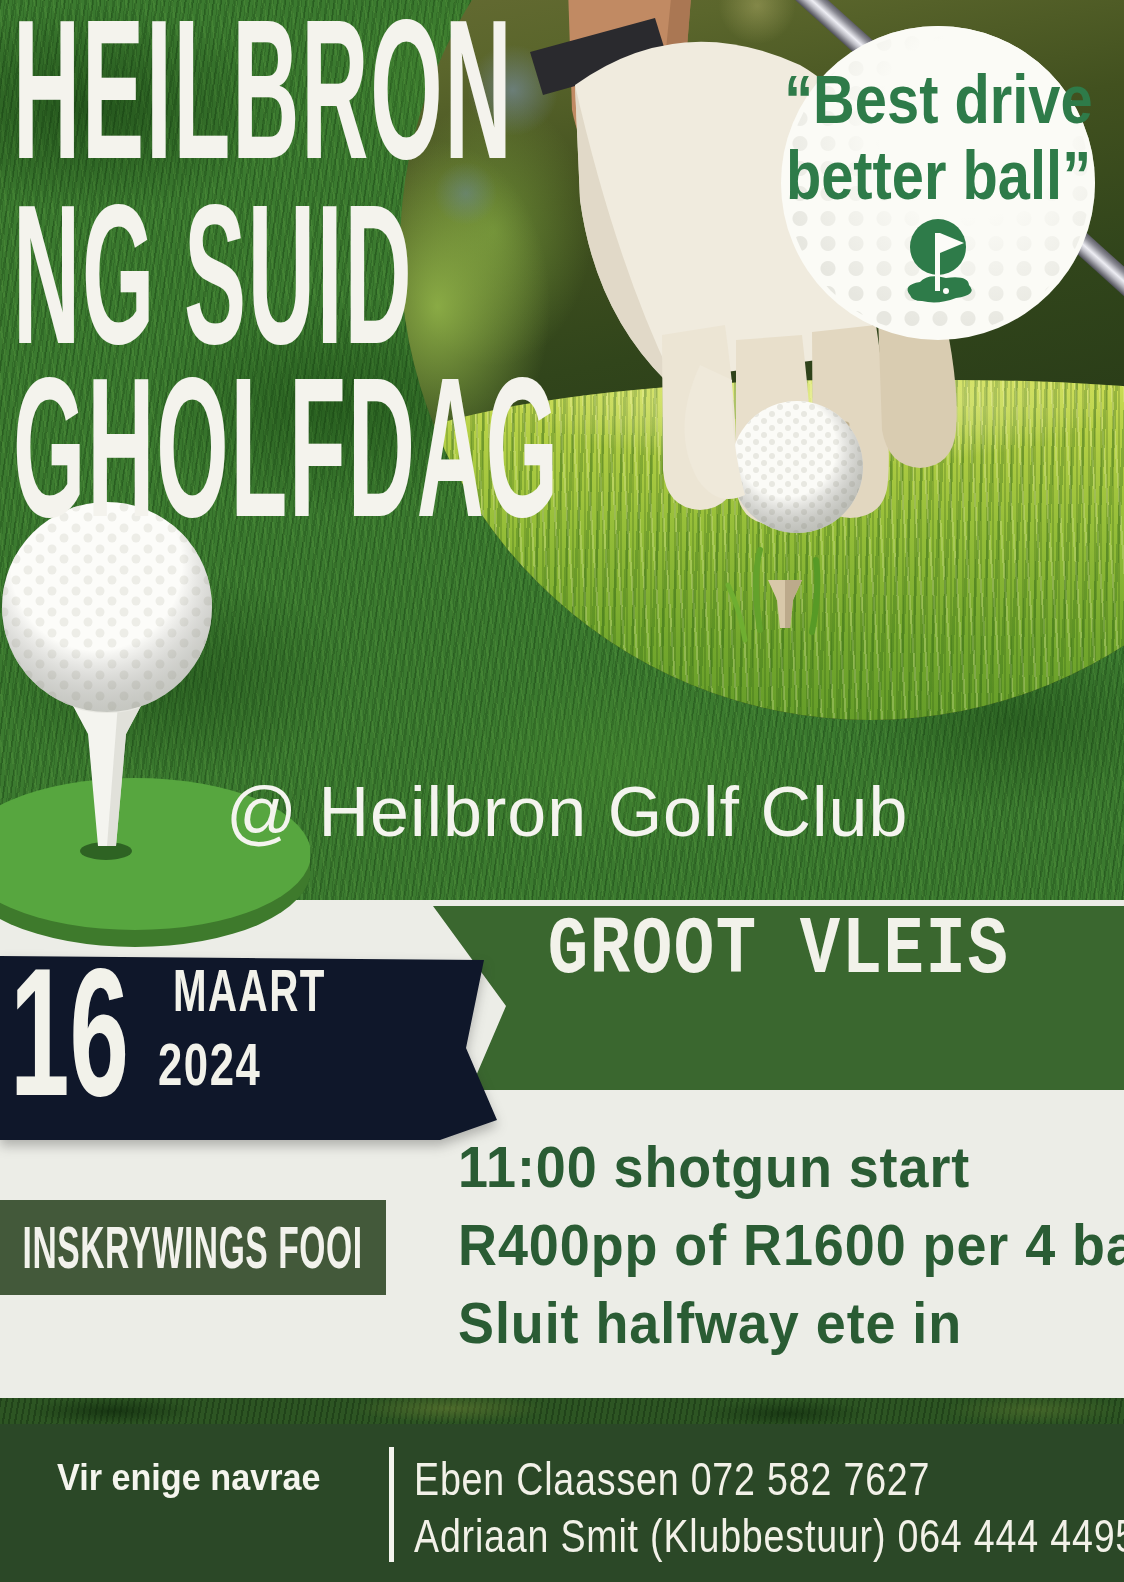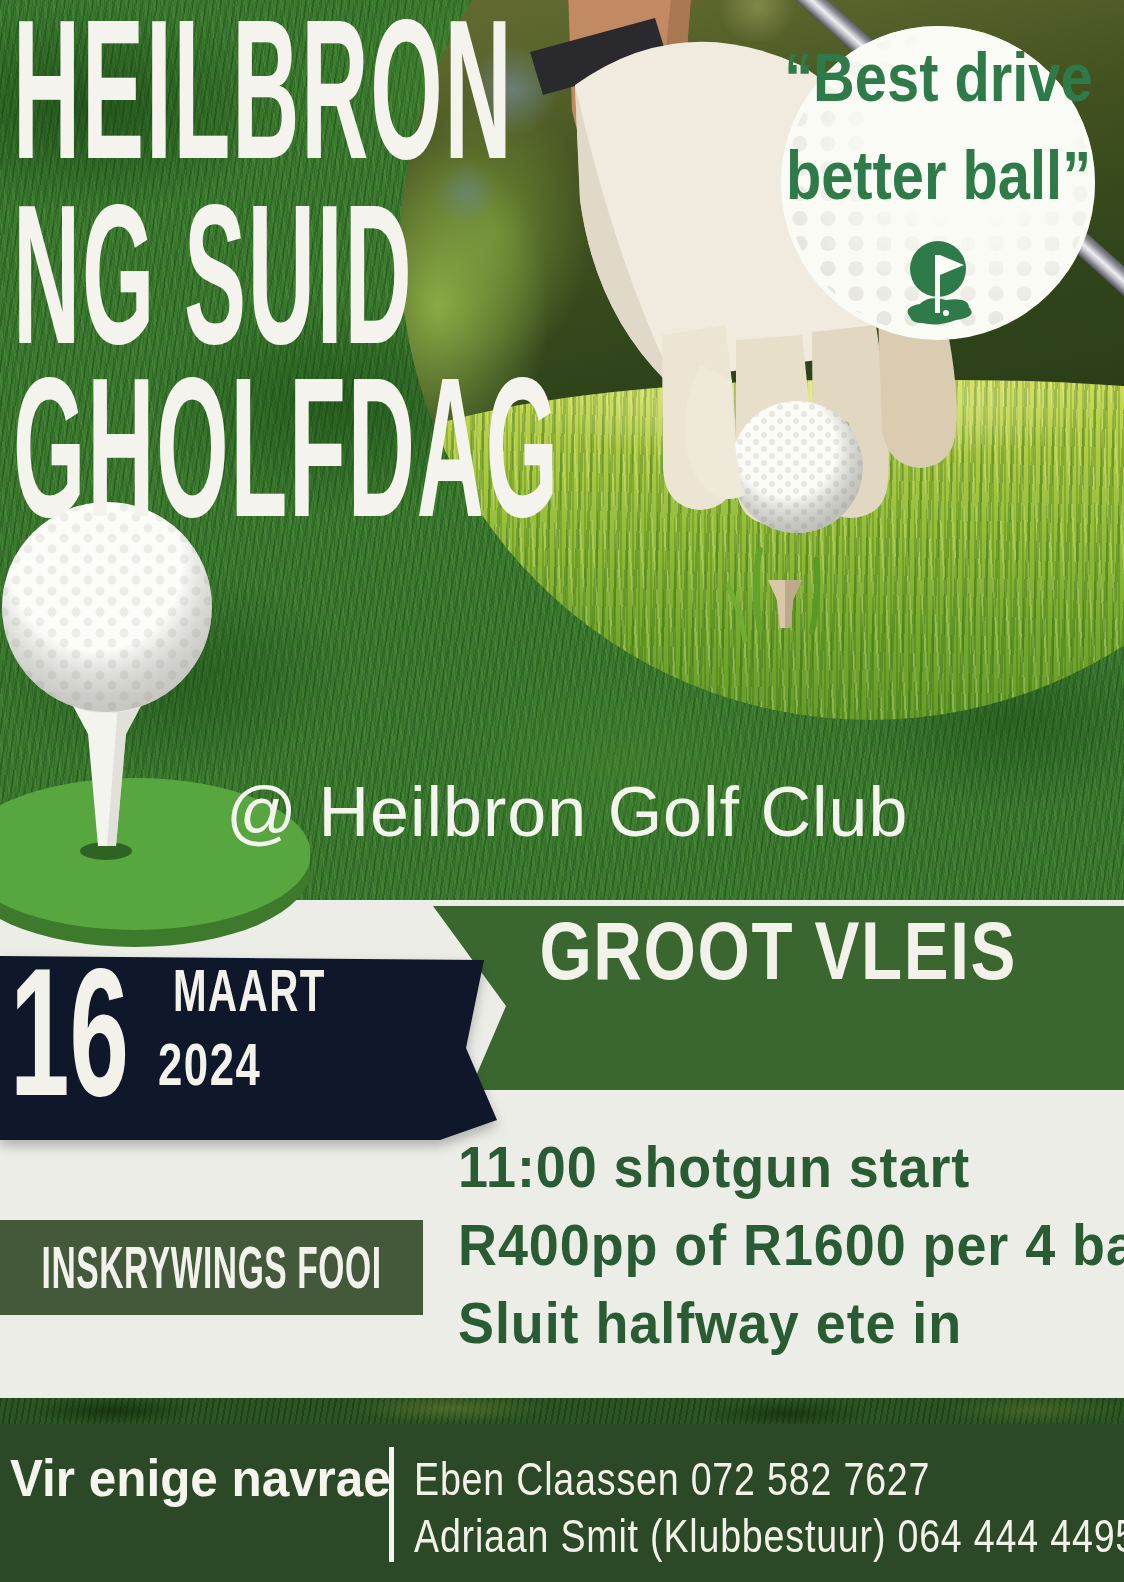--- a/index.html
+++ b/index.html
@@ -45,76 +45,76 @@
       repeating-linear-gradient(93deg, rgba(40,95,20,.30) 0 3px, transparent 3px 10px),
       repeating-linear-gradient(86deg, rgba(255,255,205,.22) 0 2px, transparent 2px 12px),
       repeating-linear-gradient(90deg, rgba(25,70,12,.2) 0 2px, transparent 2px 6px);}
   .ph-club{position:absolute;left:134px;top:-20px;width:22px;height:840px;
     transform-origin:50% 0;transform:rotate(-48deg);
     background:linear-gradient(90deg,#4f4f58 0%,#babac2 30%,#eeeef4 50%,#8a8a93 80%,#5d5d66 100%);}
   .ph-hand{position:absolute;inset:0;width:940px;height:940px;}
   
   .badge{position:absolute;left:781px;top:26px;width:314px;height:314px;border-radius:50%;
     background:#fbfbf6;z-index:3;display:flex;flex-direction:column;align-items:center;
-    justify-content:center;box-sizing:border-box;padding-top:4px;gap:22px;}
+    justify-content:center;box-sizing:border-box;padding-top:4px;}
   .badge-dots{position:absolute;inset:5px;border-radius:50%;
     background-image:radial-gradient(circle, #e7e7e0 7px, rgba(231,231,224,0) 8px);
     background-size:28px 25px;}
   .badge-fade{position:absolute;inset:0;border-radius:50%;
     background:radial-gradient(circle at 60% 32%, #fbfbf6 0%, #fbfbf6 32%, rgba(251,251,246,0) 72%);}
   .badge-line{position:relative;z-index:2;color:#2e7b49;font-weight:bold;font-size:68px;
     line-height:1.12;transform:scaleX(.85);white-space:nowrap;}
   .badge-icon{position:relative;z-index:2;margin-top:4px;}
   
   .title-line{position:absolute;left:13px;z-index:5;color:#f4f3ed;font-weight:bold;
     font-size:150px;line-height:1;white-space:nowrap;}
   .title-line>span{display:inline-block;transform:scale(.62,1.32);transform-origin:0 0;letter-spacing:3px;}
   .tl1{top:-10px}.tl2{top:175px}.tl3{top:348px}
   
   .tee-illu{position:absolute;left:-50px;top:480px;width:360px;height:470px;z-index:4;}
   
   .location{position:absolute;left:226px;top:772px;z-index:5;color:#f4f4ee;font-size:70px;
     white-space:nowrap;letter-spacing:1px;font-weight:normal;}
   
   .ribbon-dark{position:absolute;left:433px;top:906px;width:691px;height:184px;background:#3a672f;z-index:6;
-    clip-path:polygon(0px 0px,691px 0px,691px 184px,37px 184px,73px 100px);}
+    clip-path:polygon(0px 0px,691px 0px,691px 184px,37px 184px,73px 100px);font-family:Liberation Mono, monospace;}
   .ribbon-line{position:absolute;width:100%;text-align:center;color:#f2f2ea;font-weight:bold;
     font-size:82px;line-height:1;white-space:nowrap;}
   .ribbon-line>span{display:inline-block;transform:scaleX(.82);transform-origin:50% 0;letter-spacing:2px;}
   .rl1{top:4px}.rl2{top:99px}
   .banner-shadow{position:absolute;left:0;top:956px;z-index:7;filter:drop-shadow(0 6px 6px rgba(40,40,40,.3));}
   .banner-date{position:relative;width:500px;height:184px;background:#0f172a;
     clip-path:polygon(0px 0px,484px 4px,466px 92px,497px 164px,440px 184px,0px 184px);}
   .date-day{position:absolute;left:10px;top:-14px;font-size:162px;font-weight:bold;color:#f2f2ea;line-height:1;}
   .date-day>span{display:inline-block;transform:scale(.66,1.12);transform-origin:0 0;}
   .date-month{position:absolute;left:173px;top:6px;font-size:56px;font-weight:bold;color:#f2f2ea;line-height:1;}
   .date-month>span{display:inline-block;transform:scale(.72,1.05);transform-origin:0 0;letter-spacing:2px;}
   .date-year{position:absolute;left:158px;top:80px;font-size:56px;font-weight:bold;color:#f2f2ea;line-height:1;}
   .date-year>span{display:inline-block;transform:scale(.78,1.05);transform-origin:0 0;letter-spacing:2px;}
   
-  .fees-box{position:absolute;left:0;top:1200px;width:423px;height:95px;background:#43593a;z-index:6;
-    display:flex;align-items:center;justify-content:center;margin-top:20px;}
+  .fees-box{position:absolute;left:0;top:1200px;width:386px;height:95px;background:#43593a;z-index:6;
+    display:flex;align-items:center;justify-content:center;}
   .fees-box span{color:#f2f2ec;font-weight:bold;font-size:60px;transform:scaleX(.56);
     transform-origin:50% 50%;white-space:nowrap;letter-spacing:1px;}
   
   .details{position:absolute;left:458px;top:1128px;z-index:6;}
   .detail-line{height:78px;line-height:78px;font-size:58px;font-weight:bold;color:#2a5c34;white-space:nowrap;}
   .detail-line>span{display:inline-block;transform:scaleX(.93);transform-origin:0 50%;letter-spacing:1px;}
   
   .footer-grass{position:absolute;left:0;top:1398px;width:100%;height:26px;z-index:7;
     background-color:#2d5523;
     background-image:
       radial-gradient(ellipse 120px 20px at 10% 50%, rgba(10,35,8,.6), transparent 70%),
       radial-gradient(ellipse 140px 20px at 40% 40%, rgba(140,150,60,.35), transparent 70%),
       radial-gradient(ellipse 120px 20px at 70% 60%, rgba(10,35,8,.55), transparent 70%),
       radial-gradient(ellipse 130px 20px at 92% 45%, rgba(120,140,55,.3), transparent 70%),
       repeating-linear-gradient(100deg, rgba(5,25,4,.3) 0 2px, transparent 2px 6px);}
   .footer{position:absolute;left:0;top:1424px;width:100%;height:158px;background:#2b4827;z-index:7;}
   .footer-label{position:absolute;left:0;top:28px;width:378px;text-align:center;color:#f5f5ee;
-    font-weight:bold;font-size:52px;line-height:52px;}
+    font-weight:bold;font-size:36px;line-height:52px;}
   .footer-label>div>span{display:inline-block;transform:scaleX(.95);transform-origin:50% 50%;white-space:nowrap;}
   .footer-divider{position:absolute;left:389px;top:23px;width:5px;height:115px;background:#f4f4ee;}
   .footer-contacts{position:absolute;left:414px;top:26px;color:#f2f1e8;font-size:47px;line-height:57px;}
   .footer-contacts>div>span{display:inline-block;transform:scaleX(.8);transform-origin:0 50%;white-space:nowrap;letter-spacing:1px;}
 </style>
 </head>
 <body>
 
 <div class="poster">
 

